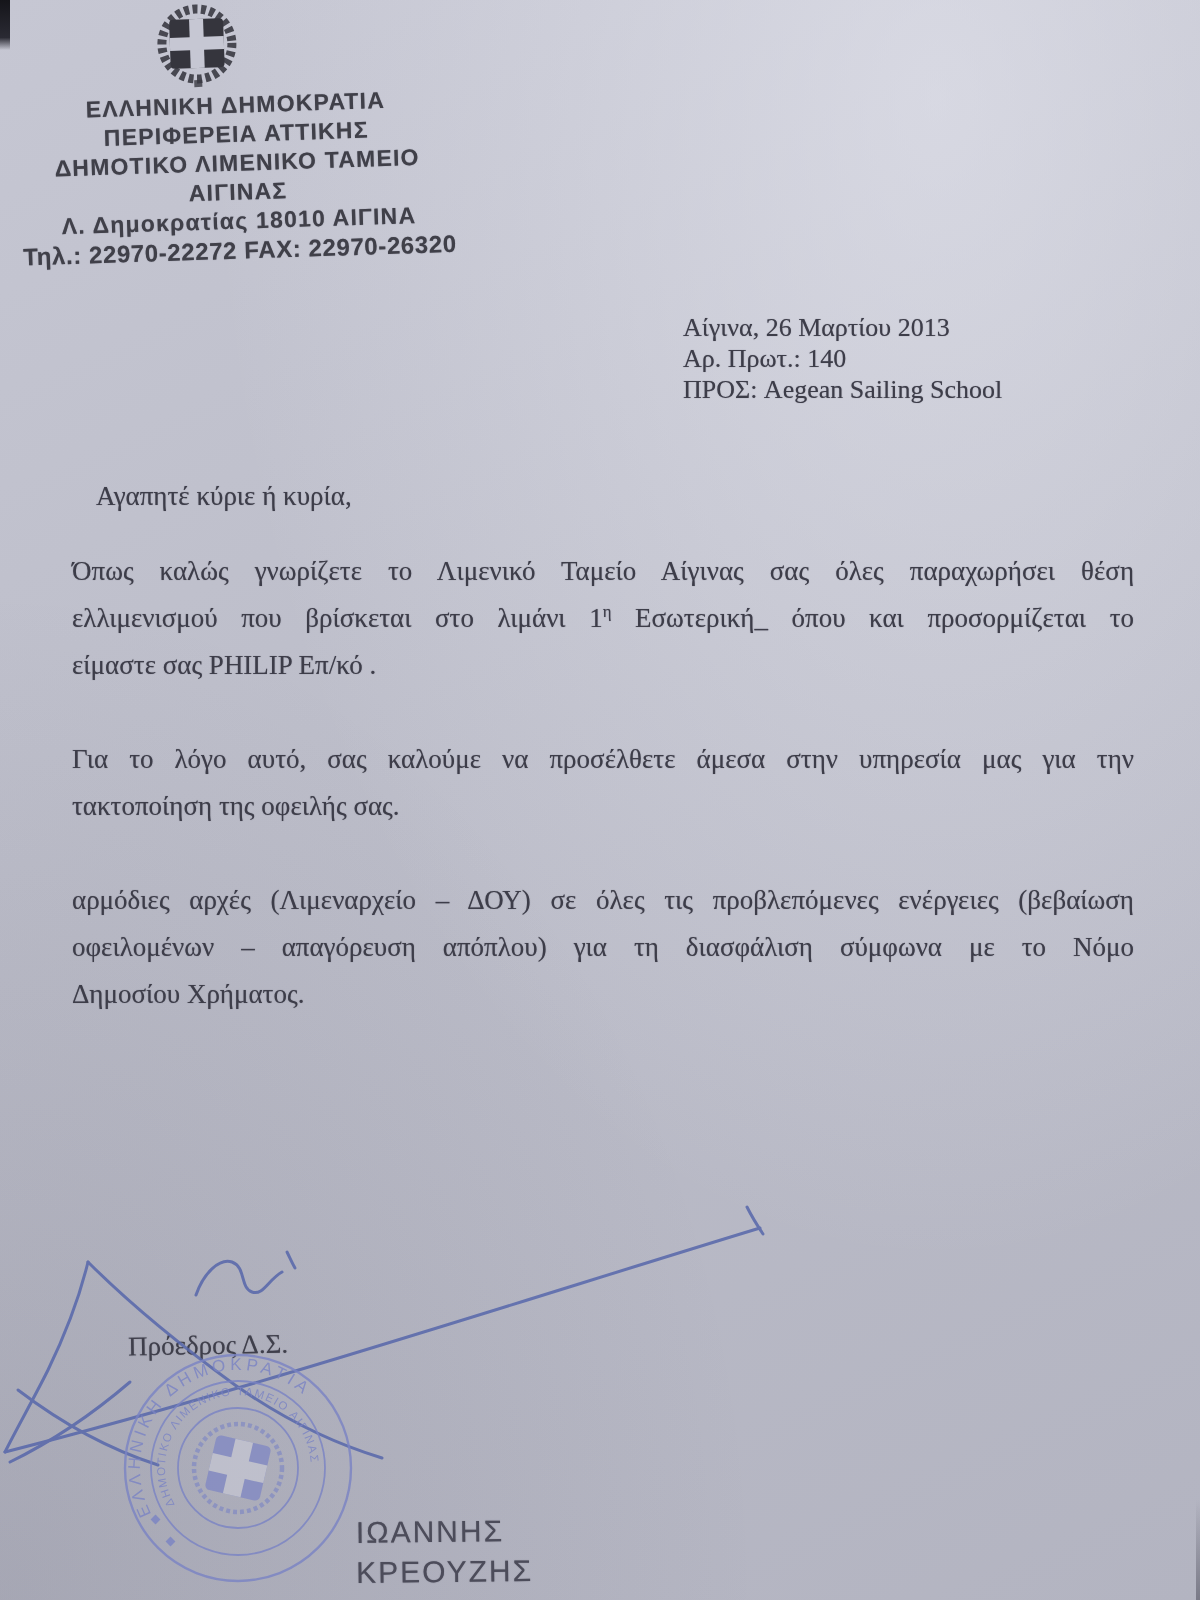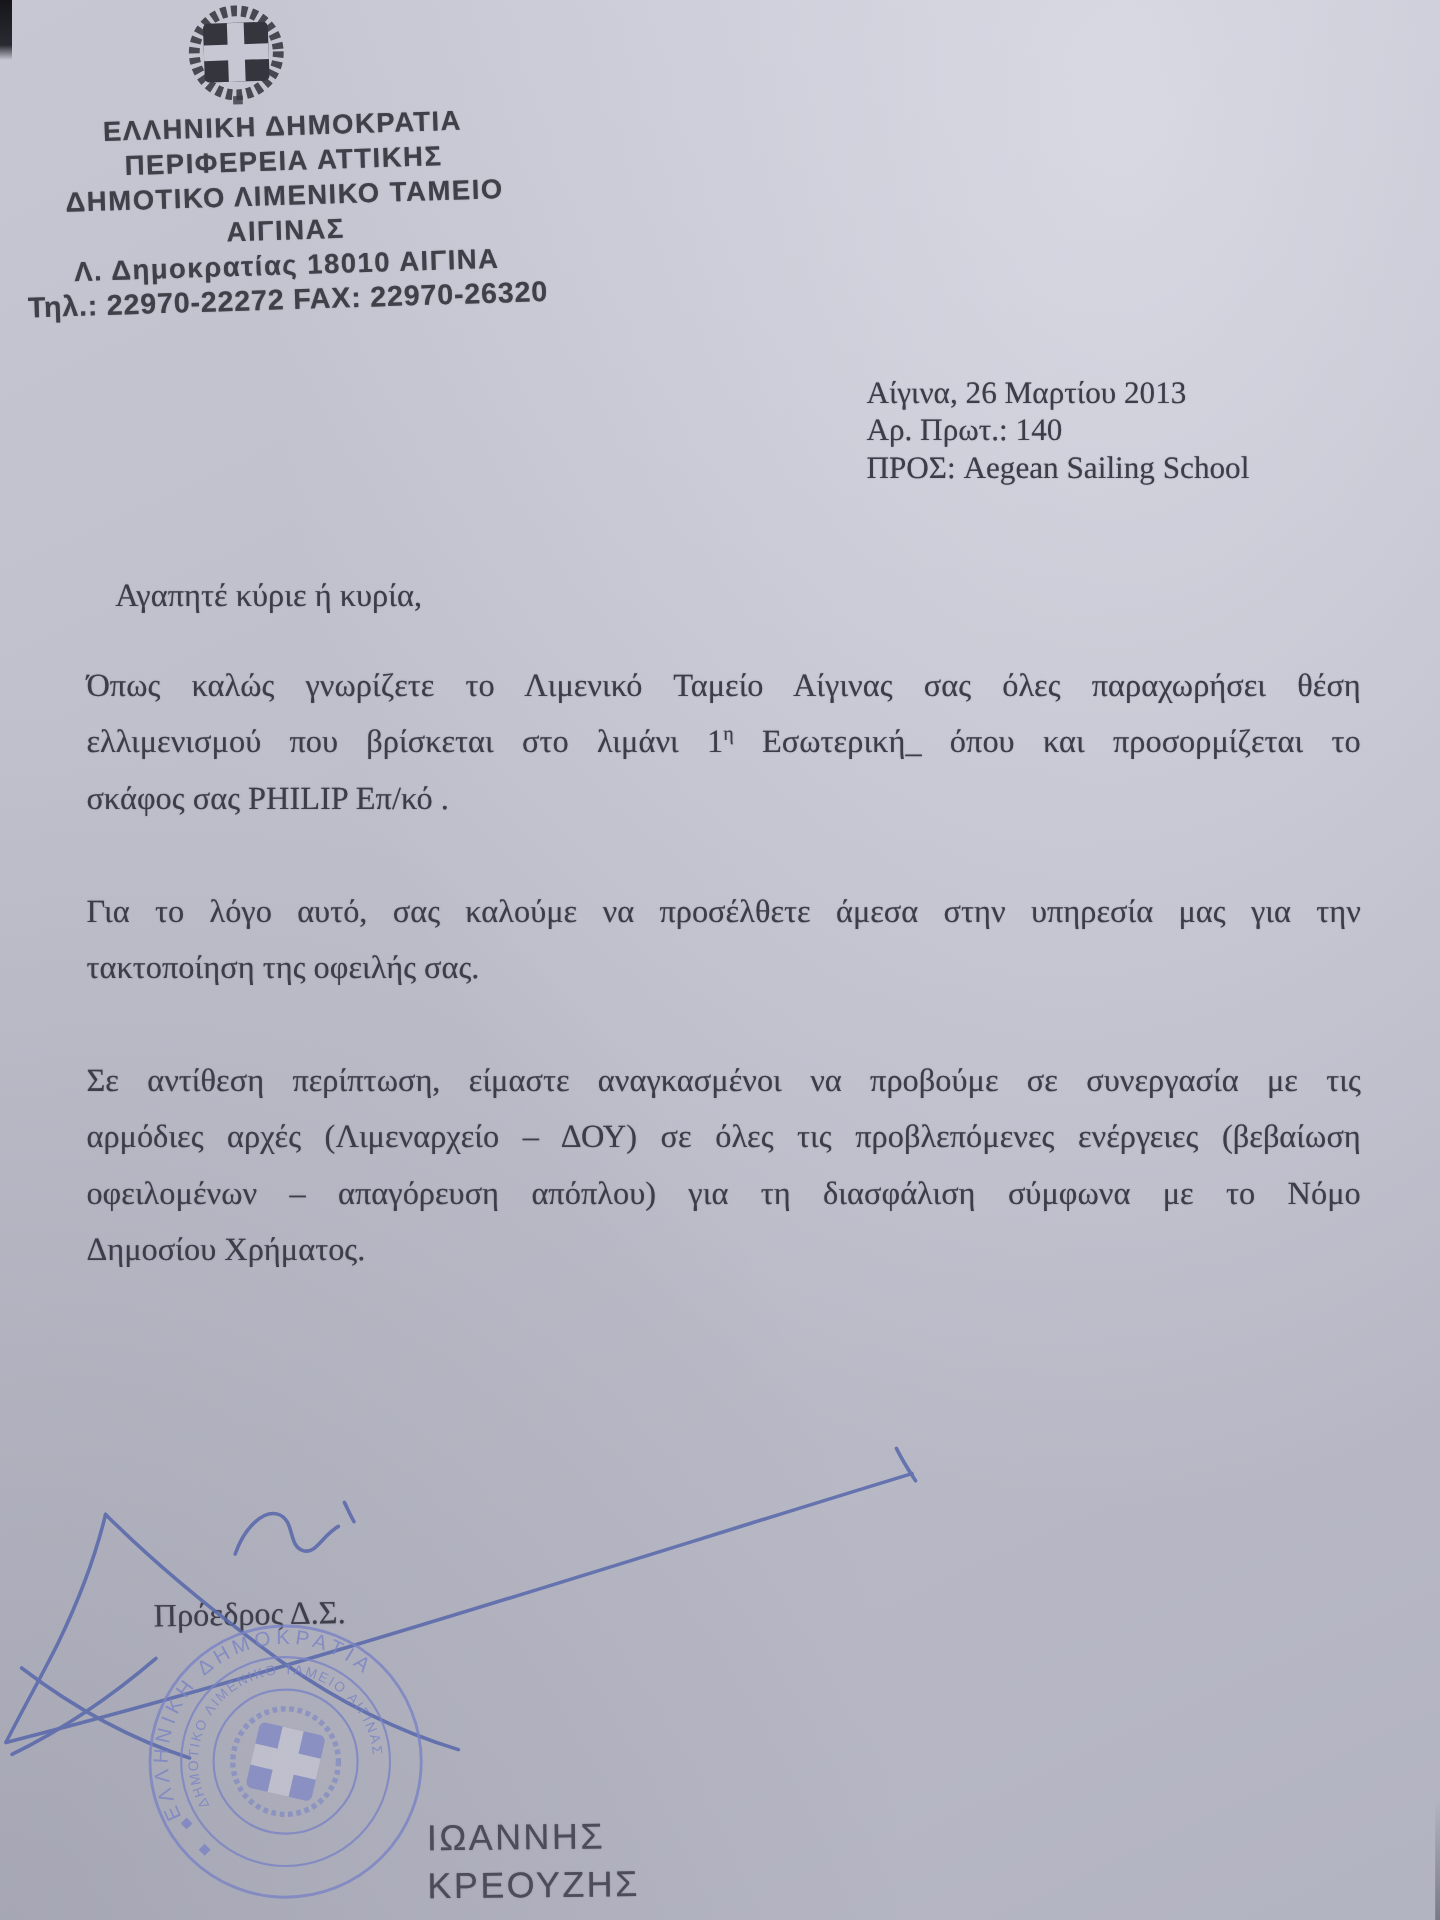--- a/index.html
+++ b/index.html
@@ -35,21 +35,21 @@
     font-family:"Liberation Sans", sans-serif;
     transform:rotate(-1.8deg);transform-origin:left top;
   }
   .lh-line{font-size:23px;line-height:29px;letter-spacing:1.2px;font-weight:bold;opacity:.92;}
   .lh-line.small{font-weight:bold;}
   .lh-line.contact{font-size:24px;letter-spacing:.6px;}
   .emblem{position:absolute;left:140px;top:2px;transform:rotate(-2deg);}
 
   
   .refblock{
-    position:absolute;left:722px;top:312px;color:#3d3d49;
+    position:absolute;left:683px;top:312px;color:#3d3d49;
     font-size:26px;line-height:31px;
   }
 
   
   .salutation{
     position:absolute;left:96px;top:462px;
     font-size:27px;color:#3d3d49;margin-top:19px;
   }
   .letter-body{
     position:absolute;left:72px;top:548px;width:1062px;
@@ -107,28 +107,27 @@
     <div>Αρ. Πρωτ.: 140</div>
     <div>ΠΡΟΣ: Aegean Sailing School</div>
   </div>
 
   <div class="salutation soft">Αγαπητέ κύριε ή κυρία,</div>
 
   <div class="letter-body soft">
       <div class="para">
         <div class="line fill">Όπως καλώς γνωρίζετε το Λιμενικό Ταμείο Αίγινας σας όλες παραχωρήσει θέση</div>
         <div class="line fill">ελλιμενισμού που βρίσκεται στο λιμάνι 1<sup>η</sup> Εσωτερική_ όπου και προσορμίζεται το</div>
-        <div class="line">σκάφος σας PHILIP Επ/κό .</div>
+        <div class="line">είμαστε σας PHILIP Επ/κό .</div>
       </div>
       <div class="para">
         <div class="line fill">Για το λόγο αυτό, σας καλούμε να προσέλθετε άμεσα στην υπηρεσία μας για την</div>
         <div class="line">τακτοποίηση της οφειλής σας.</div>
       </div>
       <div class="para">
-        <div class="line fill">Σε αντίθεση περίπτωση, είμαστε αναγκασμένοι να προβούμε σε συνεργασία με τις</div>
         <div class="line fill">αρμόδιες αρχές (Λιμεναρχείο – ΔΟΥ) σε όλες τις προβλεπόμενες ενέργειες (βεβαίωση</div>
         <div class="line fill">οφειλομένων – απαγόρευση απόπλου) για τη διασφάλιση σύμφωνα με το Νόμο</div>
         <div class="line">Δημοσίου Χρήματος.</div>
       </div>
     </div>
 
 
   <div class="role soft">Πρόεδρος Δ.Σ.</div>
 
   <svg class="signature-svg" width="800" height="290" viewBox="0 0 800 290">

